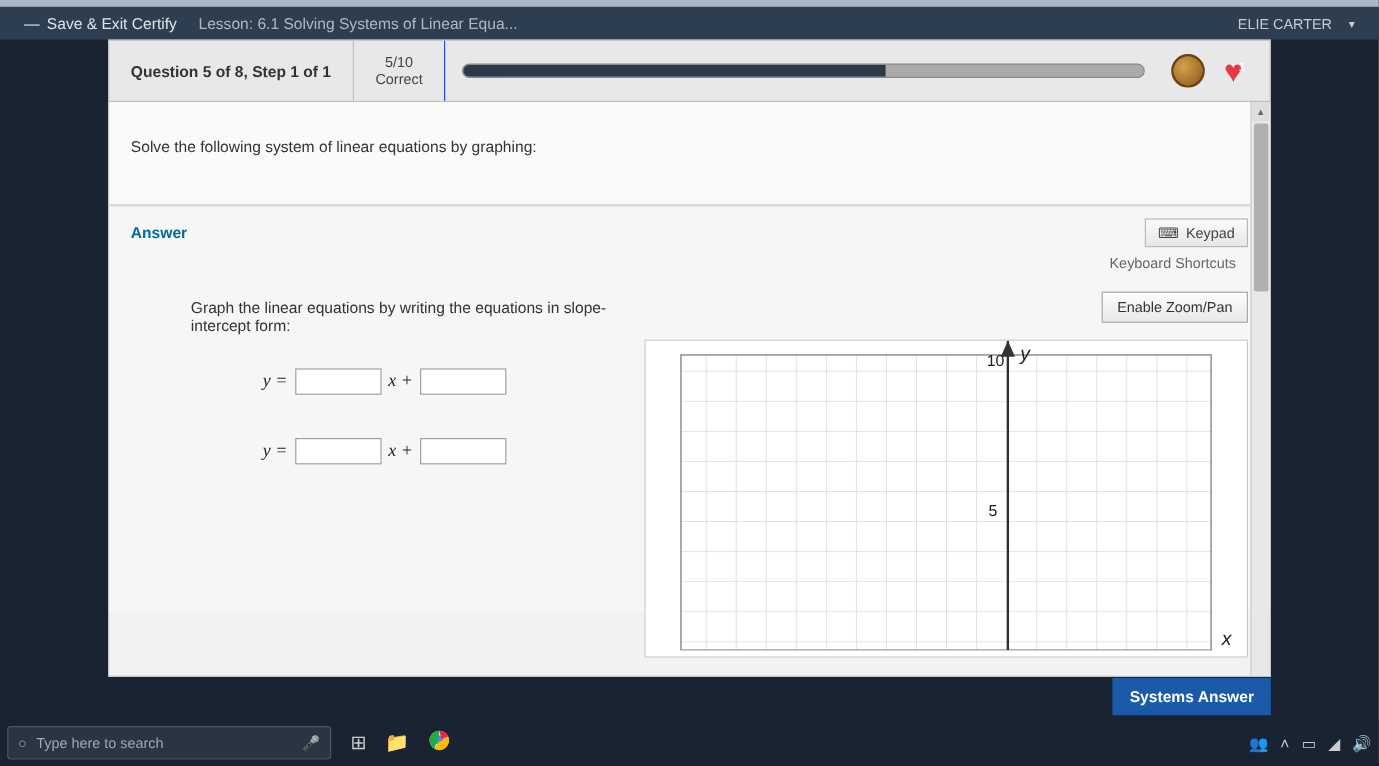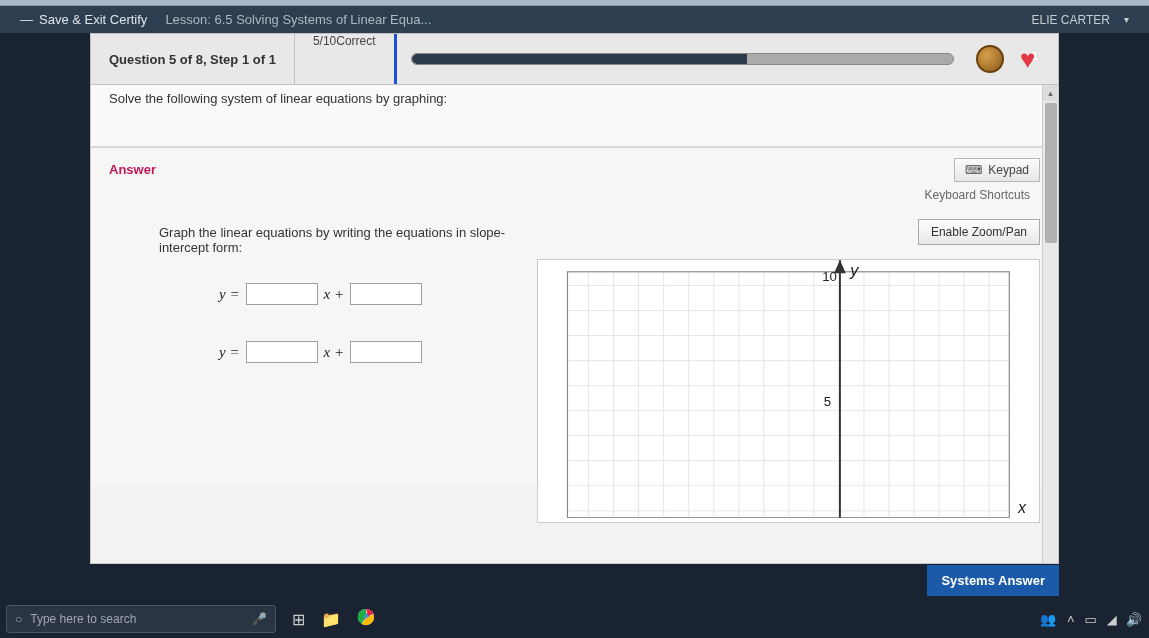--- a/index.html
+++ b/index.html
@@ -5,35 +5,35 @@
   * { box-sizing: border-box; margin: 0; padding: 0; }
   body { font-family: 'Segoe UI', Arial, sans-serif; background: #1a2332; width: 1149px; height: 638px; position: relative; overflow: hidden; }
   .browser-bar { height: 6px; background: #a8b8c8; border-bottom: 1px solid #8a9aa8; }
   .app-header { background: #2c3e50; color: #d8dce0; display: flex; align-items: center; padding: 6px 20px; font-size: 13px; }
   .save-exit { color: #e0e4e8; margin-right: 18px; display: flex; align-items: center; gap: 6px; cursor: pointer; }
   .lesson-title { color: #b0b8c0; flex: 1; }
   .user-area { color: #c8ccd0; font-size: 12px; display: flex; align-items: center; gap: 14px; }
   .down-caret { font-size: 10px; }
   .status-row { background: #e8e8e8; display: flex; align-items: center; height: 52px; border: 1px solid #c0c0c0; margin: 0 90px; }
   .question-label { padding: 0 18px; font-size: 13px; color: #333; font-weight: 600; border-right: 1px solid #c0c0c0; height: 100%; display: flex; align-items: center; }
-  .correct-block { text-align: center; padding: 0 18px; font-size: 12px; color: #444; border-right: 3px solid #1d4ed8; height: 100%; display: flex; justify-content: center; }
+  .correct-block { text-align: center; padding: 0 18px; font-size: 12px; color: #444; border-right: 1px solid #1d4ed8; height: 100%; display: flex; flex-direction: column; justify-content: center; }
   .progress-holder { flex: 1; padding: 0 14px; }
   .progress-bar { height: 12px; background: #aaa; border-radius: 6px; position: relative; border: 1px solid #888; overflow: hidden; }
   .progress-fill { height: 100%; background: #2a3a4a; width: 62%; border-radius: 6px 0 0 6px; }
   .coin { width: 28px; height: 28px; border-radius: 50%; background: radial-gradient(circle at 35% 35%, #d4a04a, #8a5a1a); border: 2px solid #6a4010; margin: 0 8px; }
   .heart-wrap { width: 46px; padding: 0 8px; }
   .heart { color: #e63946; font-size: 26px; position: relative; line-height: 1; }
   .heart-count { position: absolute; top: 6px; left: 0; right: 0; text-align: center; color: #fff; font-size: 10px; font-weight: bold; }
   .main-area { background: #f2f2f2; margin: 0 90px; border: 1px solid #c8c8c8; border-top: none; height: 479px; position: relative; overflow-y: auto; }
-  .problem-block { padding: 6px 18px 22px 18px; background: #fafaf8; }
+  .problem-block { padding: 30px 18px 22px 18px; background: #fafaf8; }
   .problem-text { font-size: 13px; color: #333; margin-bottom: 18px; }
   .equations { text-align: center; font-family: 'Cambria Math', 'Times New Roman', serif; font-size: 17px; font-style: italic; color: #1a1a1a; line-height: 1.5; }
   .equations .row { display: inline-block; text-align: left; }
   .answer-block { background: #f6f6f4; border-top: 2px solid #d8d8d8; padding: 14px 18px 40px 18px; position: relative; min-height: 340px; }
-  .answer-label { font-size: 13px; color: #be185d; font-weight: 600; }
+  .answer-label { font-size: 13px; color: #0369a1; font-weight: 600; }
   .keypad-btn { position: absolute; right: 18px; top: 10px; background: linear-gradient(#fcfcfc,#e6e6e6); border: 1px solid #b8b8b8; padding: 4px 10px; font-size: 12px; color: #444; cursor: pointer; display: flex; gap: 6px; align-items: center; }
   .kb-shortcuts { position: absolute; right: 28px; top: 40px; font-size: 12px; color: #666; }
   .answer-body { display: flex; margin-top: 48px; }
   .left-inputs { flex: 0 0 46%; padding-left: 50px; }
   .instr { font-size: 13px; color: #333; margin-bottom: 28px; }
   .eq-row { display: flex; align-items: center; gap: 6px; margin-bottom: 36px; font-family: 'Cambria Math','Times New Roman', serif; font-style: italic; font-size: 15px; color: #222; margin-left: 60px; }
   .eq-row input { width: 72px; height: 22px; border: 1px solid #a0a0a0; background: #fff; padding: 0 4px; font-size: 13px; }
   .right-graph { flex: 1; position: relative; }
   .zoom-btn { background: linear-gradient(#fdfdfd,#e8e8e8); border: 1px solid #a8a8a8; padding: 5px 12px; font-size: 12px; color: #333; cursor: pointer; position: absolute; right: 0; top: -6px; }
   .graph-canvas { position: absolute; top: 34px; right: 0; left: 0; border: 1px solid #ccc; background: #fff; }
@@ -52,21 +52,21 @@
 </head>
 <body>
 
 <div class="browser-bar"></div>
 
 <div class="app-header">
   <div class="save-exit">
     <span>—</span>
     <span>Save &amp; Exit Certify</span>
   </div>
-  <div class="lesson-title">Lesson: 6.5 Solving Systems of Linear Equa...</div>
+  <div class="lesson-title">Lesson: 6.1 Solving Systems of Linear Equa...</div>
   <div class="user-area">
     <span>ELIE CARTER</span>
     <span class="down-caret">▾</span>
   </div>
 </div>
 
 <div class="status-row">
   <div class="question-label">Question 5 of 8, Step 1 of 1</div>
   <div class="correct-block">
     <div>5/10</div>

